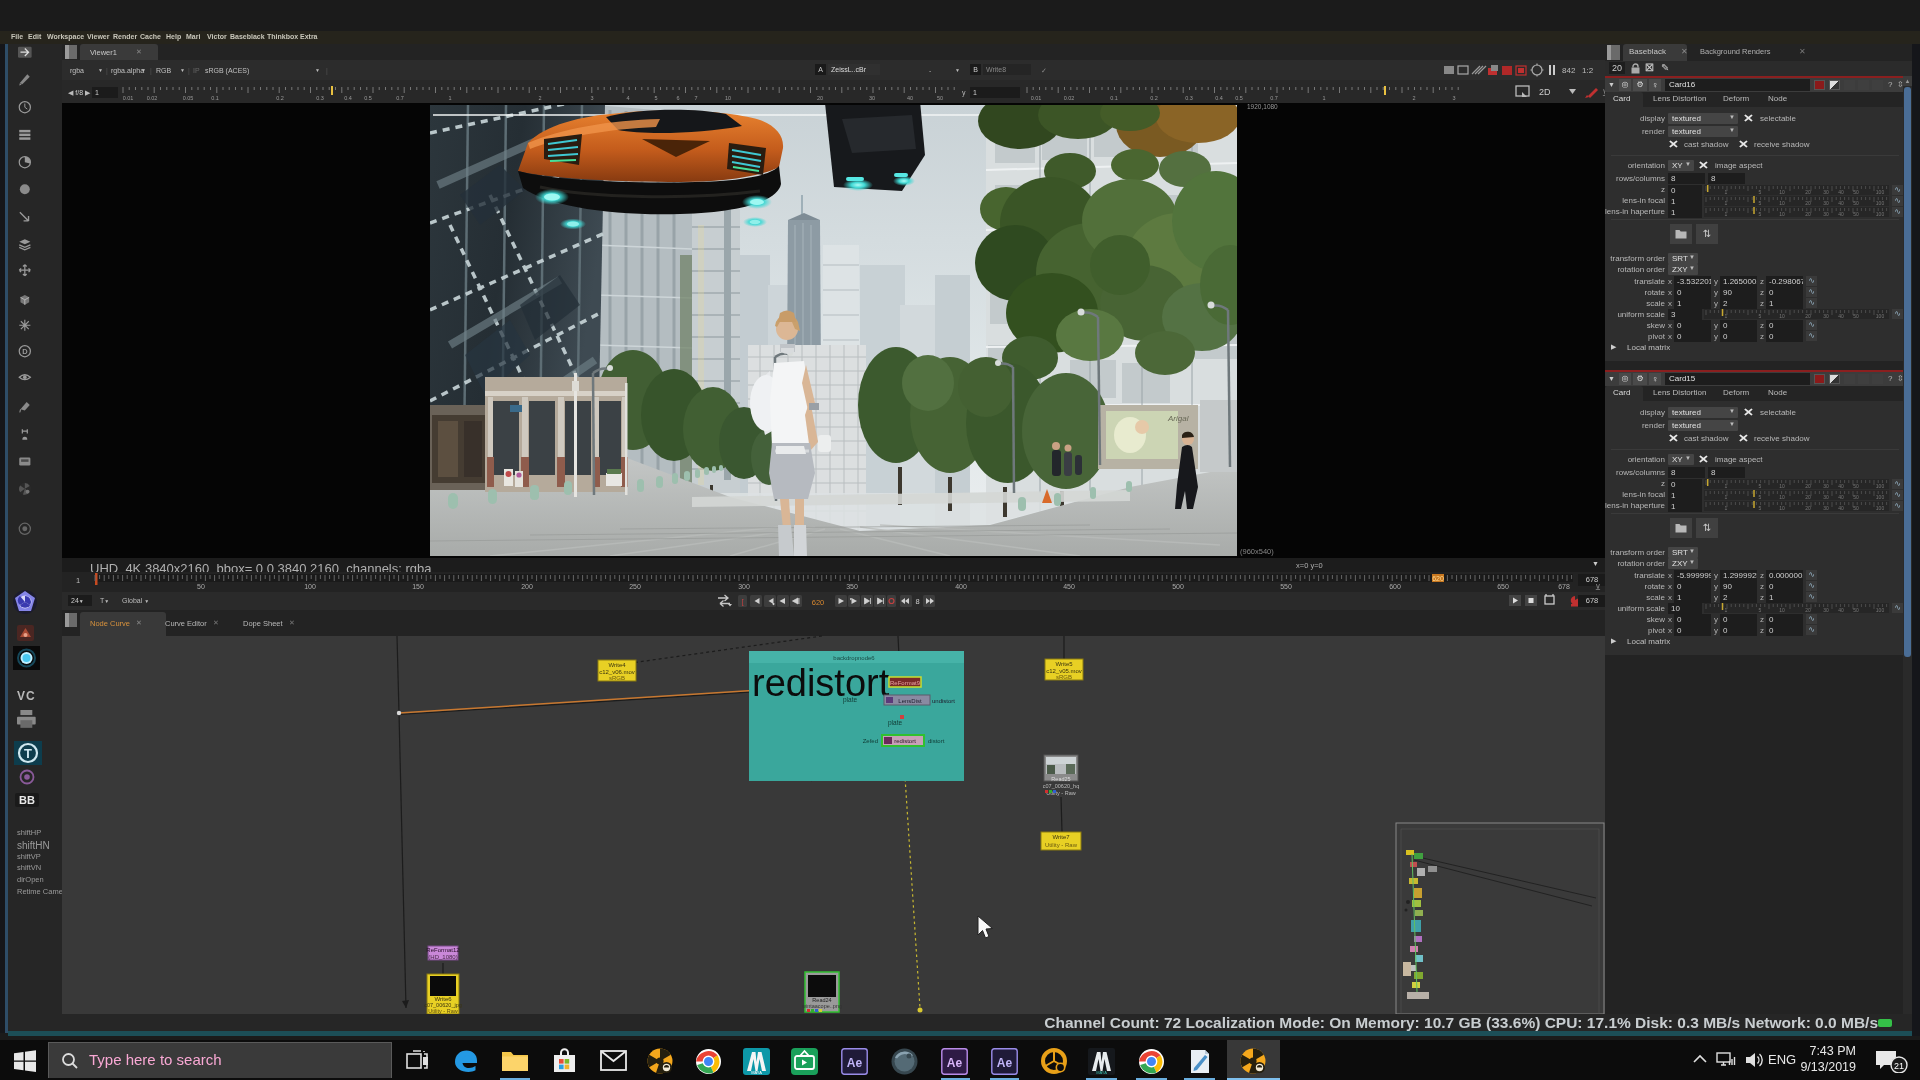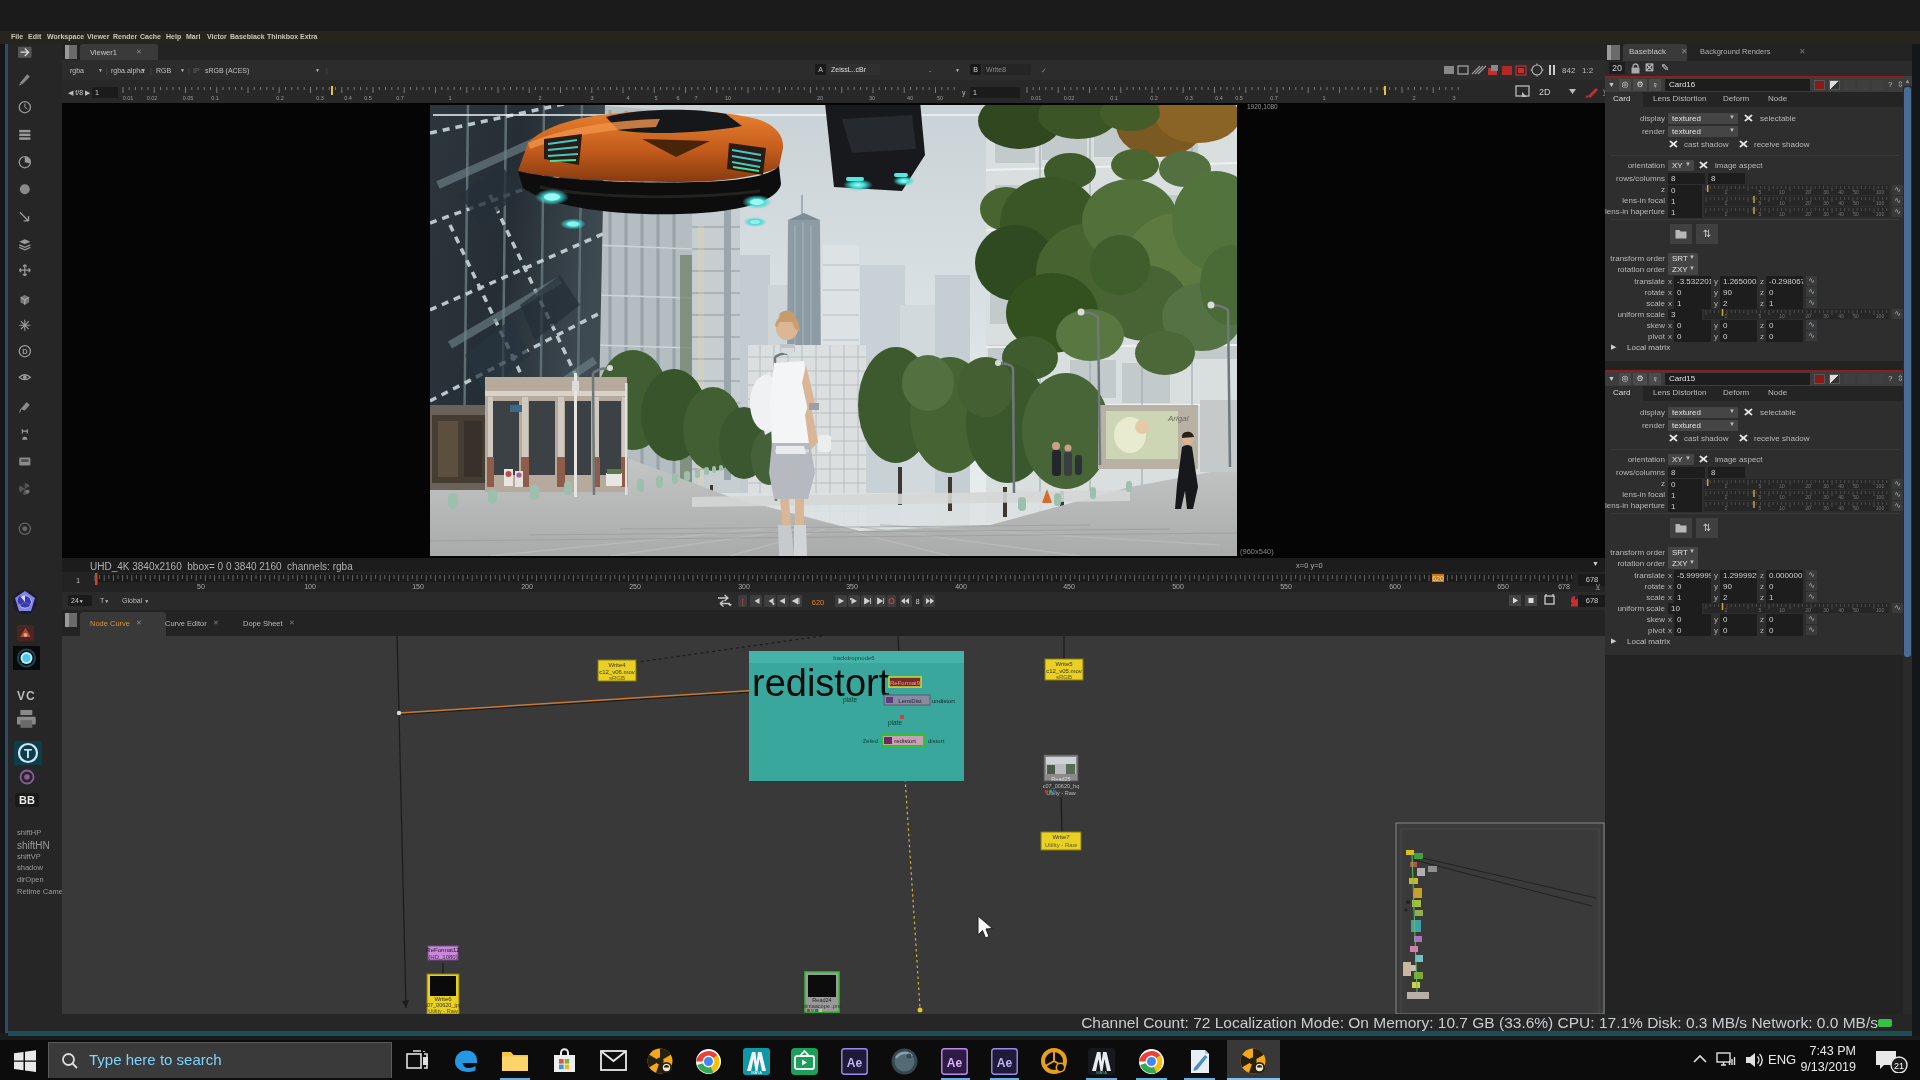--- a/index.html
+++ b/index.html
@@ -136,21 +136,21 @@
           <circle cx="7" cy="7" r="2.8" fill="#8a5a9a"></circle>
         </g>
 <g transform="translate(7,749)">
           <rect x="0" y="0" width="24" height="14" rx="2" fill="#1a1a1a"></rect>
           <text x="12" y="11" font-size="11" font-weight="bold" fill="#e8e8e8" text-anchor="middle">BB</text>
         </g>
 </svg>
 <div class="tx" style="left:9px;top:784px;font-size:7.5px;color:#9a9a9a;">shiftHP</div>
 <div class="tx" style="left:9px;top:796px;font-size:10px;color:#9a9a9a;">shiftHN</div>
 <div class="tx" style="left:9px;top:808px;font-size:7.5px;color:#9a9a9a;">shiftVP</div>
-<div class="tx" style="left:9px;top:819px;font-size:7.5px;color:#9a9a9a;">shadow</div>
+<div class="tx" style="left:9px;top:819px;font-size:7.5px;color:#9a9a9a;">shiftVN</div>
 <div class="tx" style="left:9px;top:831px;font-size:7.5px;color:#9a9a9a;">dirOpen</div>
 <div class="tx" style="left:9px;top:843px;font-size:7.5px;color:#9a9a9a;">Retime Camera</div>
 </div>
 <div class="abs" style="left:62px;top:44px;width:1543px;height:566px;background:#232323;">
 <div class="abs" style="left:3px;top:1px;width:12px;height:14px;background:#6a6a6a;border-left:4px solid #9a9a9a;"></div>
 <div class="abs" style="left:18px;top:0px;width:78px;height:16px;background:#3a3a3a;border-radius:3px 3px 0 0;"></div>
 <div class="tx" style="left:28px;top:4px;font-size:7.5px;color:#c8c8c8;">Viewer1</div>
 <div class="tx" style="left:74px;top:4px;font-size:7px;color:#888;">✕</div>
 <div class="abs" style="left:0px;top:16px;width:1543px;height:20px;background:#2c2c2c;"></div>
 <div class="tx" style="left:8px;top:23px;font-size:7px;color:#c0c0c0;">rgba</div>
@@ -867,21 +867,21 @@
 <ellipse cx="327" cy="97" rx="7" ry="3" fill="#9ef8f2"></ellipse>
 <ellipse cx="143" cy="119" rx="6" ry="2.5" fill="#8ff0ea"></ellipse>
 <ellipse cx="325" cy="117" rx="5.5" ry="2.2" fill="#8ff0ea"></ellipse>
 </g>
 </svg>
 
 <div class="tx" style="left:1185px;top:0px;font-size:6.5px;color:#9a9a9a;">1920,1080</div>
 <div class="tx" style="left:1178px;top:444px;font-size:7.5px;color:#888;">(960x540)</div>
 </div>
 <div class="abs" style="left:62px;top:558px;width:1543px;height:14px;background:#1c1c1c;">
-<div class="tx" style="left:28px;top:3px;font-size:10px;color:#b0b0b0;">UHD_4K 3840x2160&nbsp;&nbsp;bbox= 0 0 3840 2160&nbsp;&nbsp;channels: rgba</div>
+<div class="tx" style="left:28px;top:3px;font-size:13px;color:#b0b0b0;">UHD_4K 3840x2160&nbsp;&nbsp;bbox= 0 0 3840 2160&nbsp;&nbsp;channels: rgba</div>
 <div class="tx" style="left:1234px;top:3px;font-size:7.5px;color:#b0b0b0;">x=0 y=0</div>
 <div class="tx" style="left:1530px;top:2px;font-size:7px;color:#ccc;">▼</div>
 </div>
 <div class="abs" style="left:62px;top:572px;width:1543px;height:20px;background:#232323;">
 <div class="tx" style="left:14px;top:4px;font-size:7.5px;color:#bbb;">1</div>
 <svg class="abs" style="left:30px;top:0px" width="1570px" height="20" viewBox="0 0 1570 20">
 <rect x="3" y="2" width="1478" height="8" fill="#1a1a1a"></rect>
 <rect x="3" y="1" width="2.5" height="12" fill="#c84a20"></rect>
 <g stroke="#666" stroke-width="1">
 <line x1="3.0" y1="3" x2="3.0" y2="9"></line>
@@ -1412,21 +1412,21 @@
 <circle cx="1346" cy="292" r="2" fill="#222"></circle>
             <circle cx="1344" cy="300" r="1.5" fill="#222"></circle>
 </g>
 </g>
 
 <path d="M916 306 l0 19 4.5 -4.5 3 7.5 3.5 -1.5 -3 -7.5 6.5 -0.5 Z" fill="#f8f8f8" stroke="#222" stroke-width="1"></path>
 </svg>
 
 </div>
 <div class="abs" style="left:8px;top:1014px;width:1904px;height:17px;background:#262626;">
-<div class="tx" style="right:34px;top:0px;font-size:15.5px;color:#c8cdd0;">Channel Count: 72 Localization Mode: On Memory: 10.7 GB (33.6%) CPU: 17.1% Disk: 0.3 MB/s Network: 0.0 MB/s</div>
+<div class="tx" style="right:34px;top:0px;font-size:15.5px;color:#c8cdd0;font-weight:bold;">Channel Count: 72 Localization Mode: On Memory: 10.7 GB (33.6%) CPU: 17.1% Disk: 0.3 MB/s Network: 0.0 MB/s</div>
 <div class="abs" style="right:20px;top:5px;width:14px;height:8px;background:#35c048;border-radius:2px;"></div>
 </div>
 <div class="abs" style="left:1605px;top:44px;width:307px;height:970px;background:#232323;">
 <div class="abs" style="left:2px;top:1px;width:13px;height:15px;background:#6a6a6a;border-left:4px solid #9a9a9a;"></div>
 <div class="abs" style="left:18px;top:0px;width:64px;height:17px;background:#3a3a3a;border-radius:3px 3px 0 0;"></div>
 <div class="tx" style="left:24px;top:3px;font-size:8px;color:#c8c8c8;">Baseblack</div>
 <div class="tx" style="left:76px;top:3px;font-size:8px;color:#888;">✕</div>
 <div class="tx" style="left:95px;top:3px;font-size:7.5px;color:#b0b0b0;">Background Renders</div>
 <div class="tx" style="left:194px;top:3px;font-size:8px;color:#777;">✕</div>
 <div class="abs" style="left:0px;top:17px;width:307px;height:15px;background:#2b2b2b;"></div>
@@ -2222,21 +2222,21 @@
           <path d="M11 1.7 L22 0.2 V10.4 H11 Z"></path>
           <path d="M0 11.8 H9.5 V20.3 L0 19 Z"></path>
           <path d="M11 11.8 H22 V22 L11 20.5 Z"></path>
         </g>
       </svg>
 <div class="abs" style="left:48px;top:2px;width:344px;height:36px;background:#3a3a3a;border:1px solid #5a5a5a;border-bottom:none;">
 <svg class="abs" style="left:12px;top:9px" width="18" height="18" viewBox="0 0 18 18">
           <circle cx="7.5" cy="7.5" r="5.5" fill="none" stroke="#dcdcdc" stroke-width="1.8"></circle>
           <line x1="11.5" y1="11.5" x2="16" y2="16" stroke="#dcdcdc" stroke-width="1.8"></line>
         </svg>
-<div class="tx" style="left:40px;top:8px;font-size:15px;color:#7dd3fc;">Type here to search</div>
+<div class="tx" style="left:40px;top:8px;font-size:15px;color:#f9a8d4;">Type here to search</div>
 </div>
 <svg class="abs" style="left:405px;top:9px" width="24" height="24" viewBox="0 0 24 24">
         <rect x="2" y="5" width="14" height="14" fill="none" stroke="#e0e0e0" stroke-width="1.6"></rect>
         <path d="M19 5 h3 v3 M22 16 v3 h-3 M19 3 v-1 M8 2 h8" stroke="#e0e0e0" stroke-width="1.6" fill="none"></path>
         <rect x="18" y="8" width="5" height="8" fill="#e0e0e0"></rect>
       </svg>
 <svg class="abs" style="left:453px;top:8px" width="26" height="26" viewBox="0 0 26 26">
 <path d="M2 14 C2 7 7 2.5 13.5 2.5 C20 2.5 24 7 24 12.5 L24 15 L9.5 15 C10 18 12.5 20 16 20 C18.5 20 20.5 19.3 22.5 18 L22.5 22.3 C20.5 23.4 18 24 15.5 24 C8 24 2 20 2 14 Z" fill="#2499e3"></path>
 <path d="M9.5 12 L18.5 12 C18.3 9.5 16.5 7.8 14 7.8 C11.5 7.8 9.9 9.5 9.5 12 Z" fill="#2499e3"></path>
       </svg>

